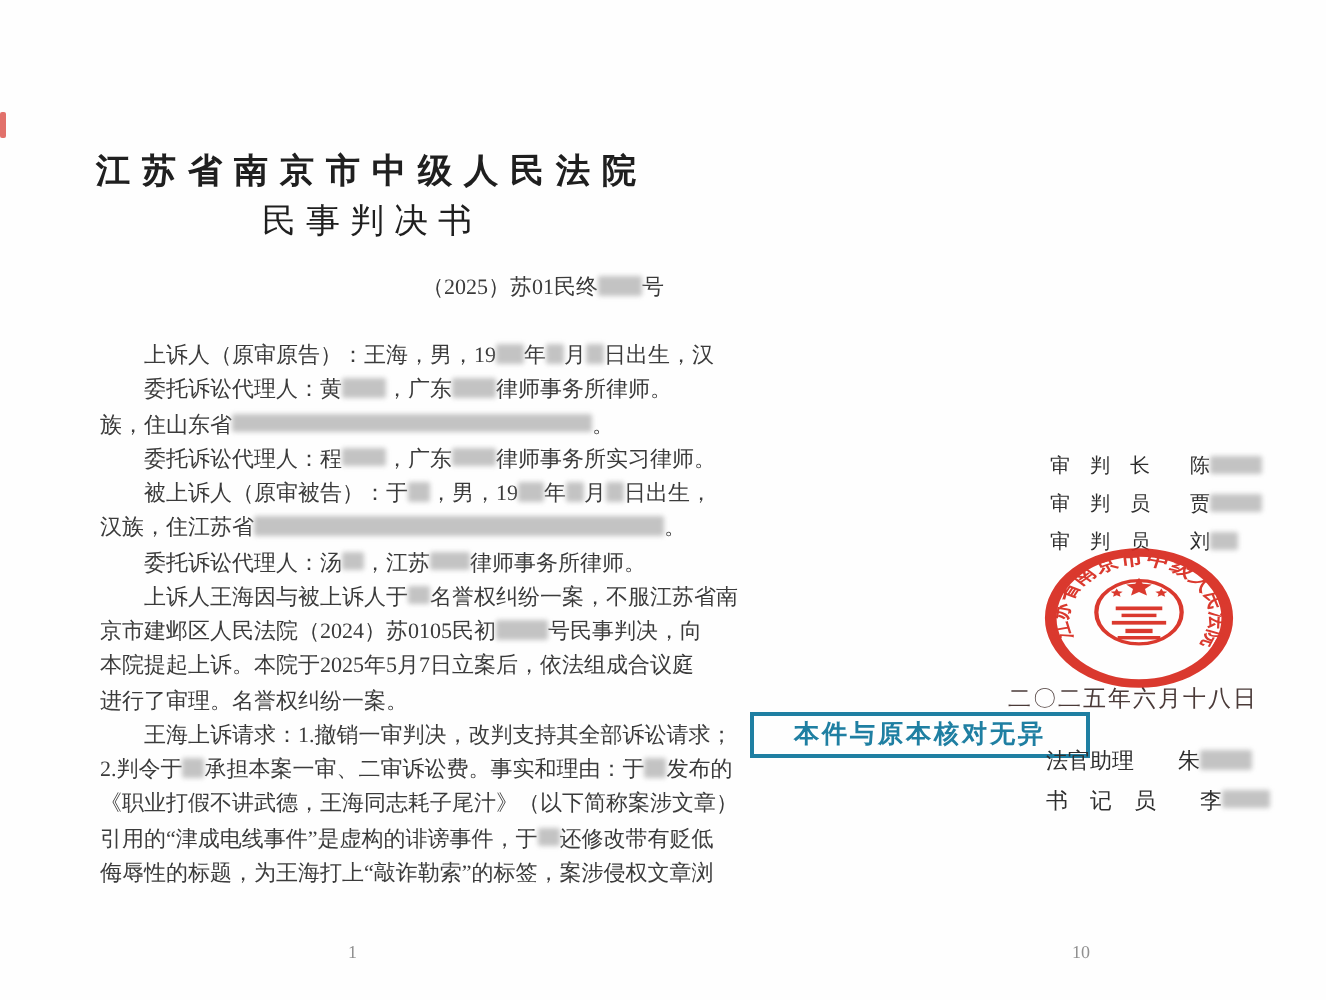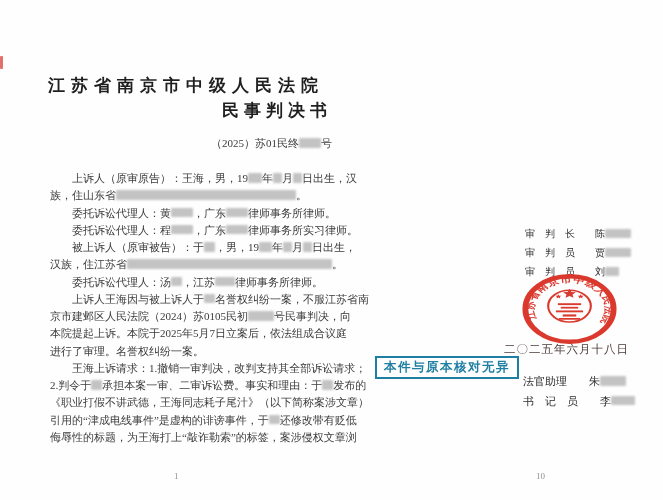--- a/index.html
+++ b/index.html
@@ -2,39 +2,39 @@
 <html><head>
 <meta charset="utf-8">
 <style>
   html,body{margin:0;padding:0;background:#ffffff;}
   .canvas{position:relative;width:663px;height:500px;background:#fefefe;overflow:hidden;
           font-family:"Liberation Serif","DejaVu Serif",serif;color:#3b3b3b;}
   .abs{position:absolute;}
   
   .title1{left:40px;top:74px;width:292px;text-align:center;font-size:17px;font-weight:bold;
           letter-spacing:6px;color:#1f1f1f;font-family:"Liberation Sans","DejaVu Sans",sans-serif;white-space:nowrap;}
-  .title2{left:40px;top:99px;width:292px;text-align:right;font-size:17px;font-weight:bold;
+  .title2{left:40px;top:99px;width:292px;text-align:center;font-size:17px;font-weight:normal;
           letter-spacing:5px;color:#1f1f1f;font-family:"Liberation Sans","DejaVu Sans",sans-serif;white-space:nowrap;}
   
   .caseno{left:40px;top:136px;width:292px;text-align:right;font-size:11px;color:#3b3b3b;}
   
   .body-left{left:50px;top:170px;width:290px;font-size:11px;line-height:17.25px;}
   .body-right{left:365px;top:72px;width:260px;font-size:10px;line-height:17.5px;}
   .tl{white-space:nowrap;height:inherit;}
   
   .rd{display:inline-block;height:0.85em;background:#b9b9b9;filter:blur(1.3px);
       border-radius:1px;vertical-align:-0.05em;opacity:0.85;}
   
   .judges{left:525px;top:224px;font-size:10px;line-height:19px;color:#2e2e2e;}
   .staff{left:523px;top:372px;font-size:11px;line-height:19.5px;color:#2e2e2e;}
   
   .date{left:504px;top:342px;font-size:11.5px;letter-spacing:1px;color:#4a3a38;white-space:nowrap;}
   
   .stamp{left:375px;top:356px;border:2px solid #1f7fa2;color:#1f7fa2;font-size:12.5px;
-         font-weight:bold;letter-spacing:1.5px;padding:1px 7px;white-space:nowrap;
+         font-weight:bold;letter-spacing:1.5px;padding:1px 20px;white-space:nowrap;
          background:rgba(255,255,255,0.2);}
   
   .seal{left:521px;top:273px;width:97px;height:72px;opacity:0.92;}
   
   .pageno{font-size:9px;color:#909090;}
   .pageno-left{left:174px;top:471px;}
   .pageno-right{left:492px;top:471px;margin-left:44px;}
   
   .redmark{left:0;top:56px;width:3px;height:13px;background:#d8423a;opacity:0.75;border-radius:1px;}
 </style>
@@ -43,22 +43,22 @@
 
 <div class="canvas">
 
   <div class="abs title1">江苏省南京市中级人民法院</div>
   <div class="abs title2">民事判决书</div>
   <div class="abs caseno">
       <div class="tl">（2025）苏01民终<span class="rd" style="width: 22px;"></span>号</div>
     </div>
   <div class="abs body-left">
       <div class="tl">　　上诉人（原审原告）：王海，男，19<span class="rd" style="width: 14px;"></span>年<span class="rd" style="width: 9px;"></span>月<span class="rd" style="width: 9px;"></span>日出生，汉</div>
+      <div class="tl">　　委托诉讼代理人：黄<span class="rd" style="width: 22px;"></span>，广东<span class="rd" style="width: 22px;"></span>律师事务所律师。</div>
       <div class="tl">族，住山东省<span class="rd" style="width: 180px;"></span>。</div>
-      <div class="tl">　　委托诉讼代理人：黄<span class="rd" style="width: 22px;"></span>，广东<span class="rd" style="width: 22px;"></span>律师事务所律师。</div>
       <div class="tl">　　委托诉讼代理人：程<span class="rd" style="width: 22px;"></span>，广东<span class="rd" style="width: 22px;"></span>律师事务所实习律师。</div>
       <div class="tl">　　被上诉人（原审被告）：于<span class="rd" style="width: 11px;"></span>，男，19<span class="rd" style="width: 13px;"></span>年<span class="rd" style="width: 9px;"></span>月<span class="rd" style="width: 9px;"></span>日出生，</div>
       <div class="tl">汉族，住江苏省<span class="rd" style="width: 205px;"></span>。</div>
       <div class="tl">　　委托诉讼代理人：汤<span class="rd" style="width: 11px;"></span>，江苏<span class="rd" style="width: 20px;"></span>律师事务所律师。</div>
       <div class="tl">　　上诉人王海因与被上诉人于<span class="rd" style="width: 11px;"></span>名誉权纠纷一案，不服江苏省南</div>
       <div class="tl">京市建邺区人民法院（2024）苏0105民初<span class="rd" style="width: 26px;"></span>号民事判决，向</div>
       <div class="tl">本院提起上诉。本院于2025年5月7日立案后，依法组成合议庭</div>
       <div class="tl">进行了审理。名誉权纠纷一案。</div>
       <div class="tl">　　王海上诉请求：1.撤销一审判决，改判支持其全部诉讼请求；</div>
       <div class="tl">2.判令于<span class="rd" style="width: 11px;"></span>承担本案一审、二审诉讼费。事实和理由：于<span class="rd" style="width: 11px;"></span>发布的</div>

